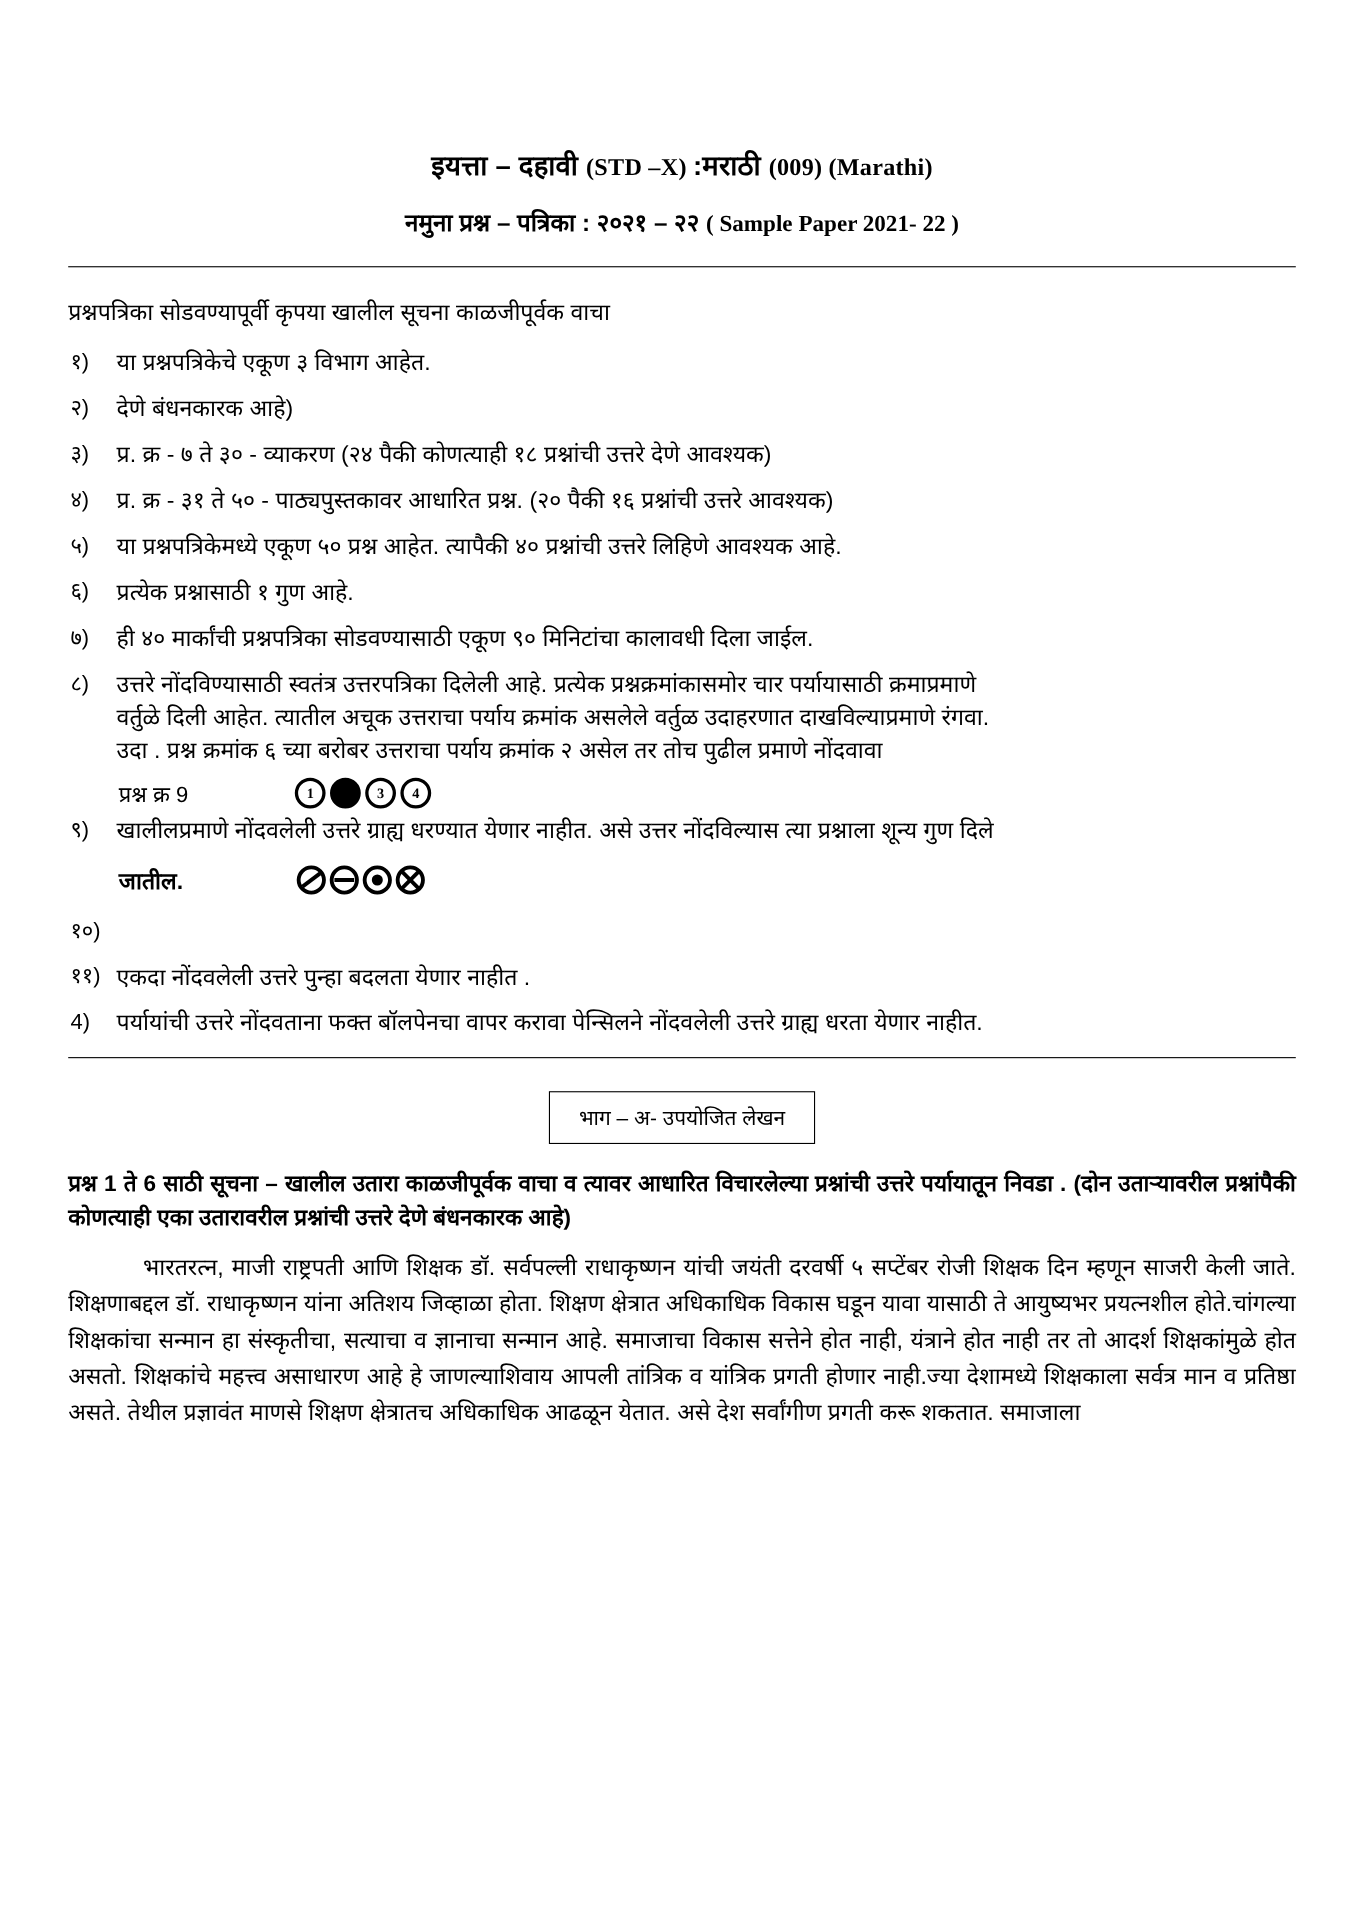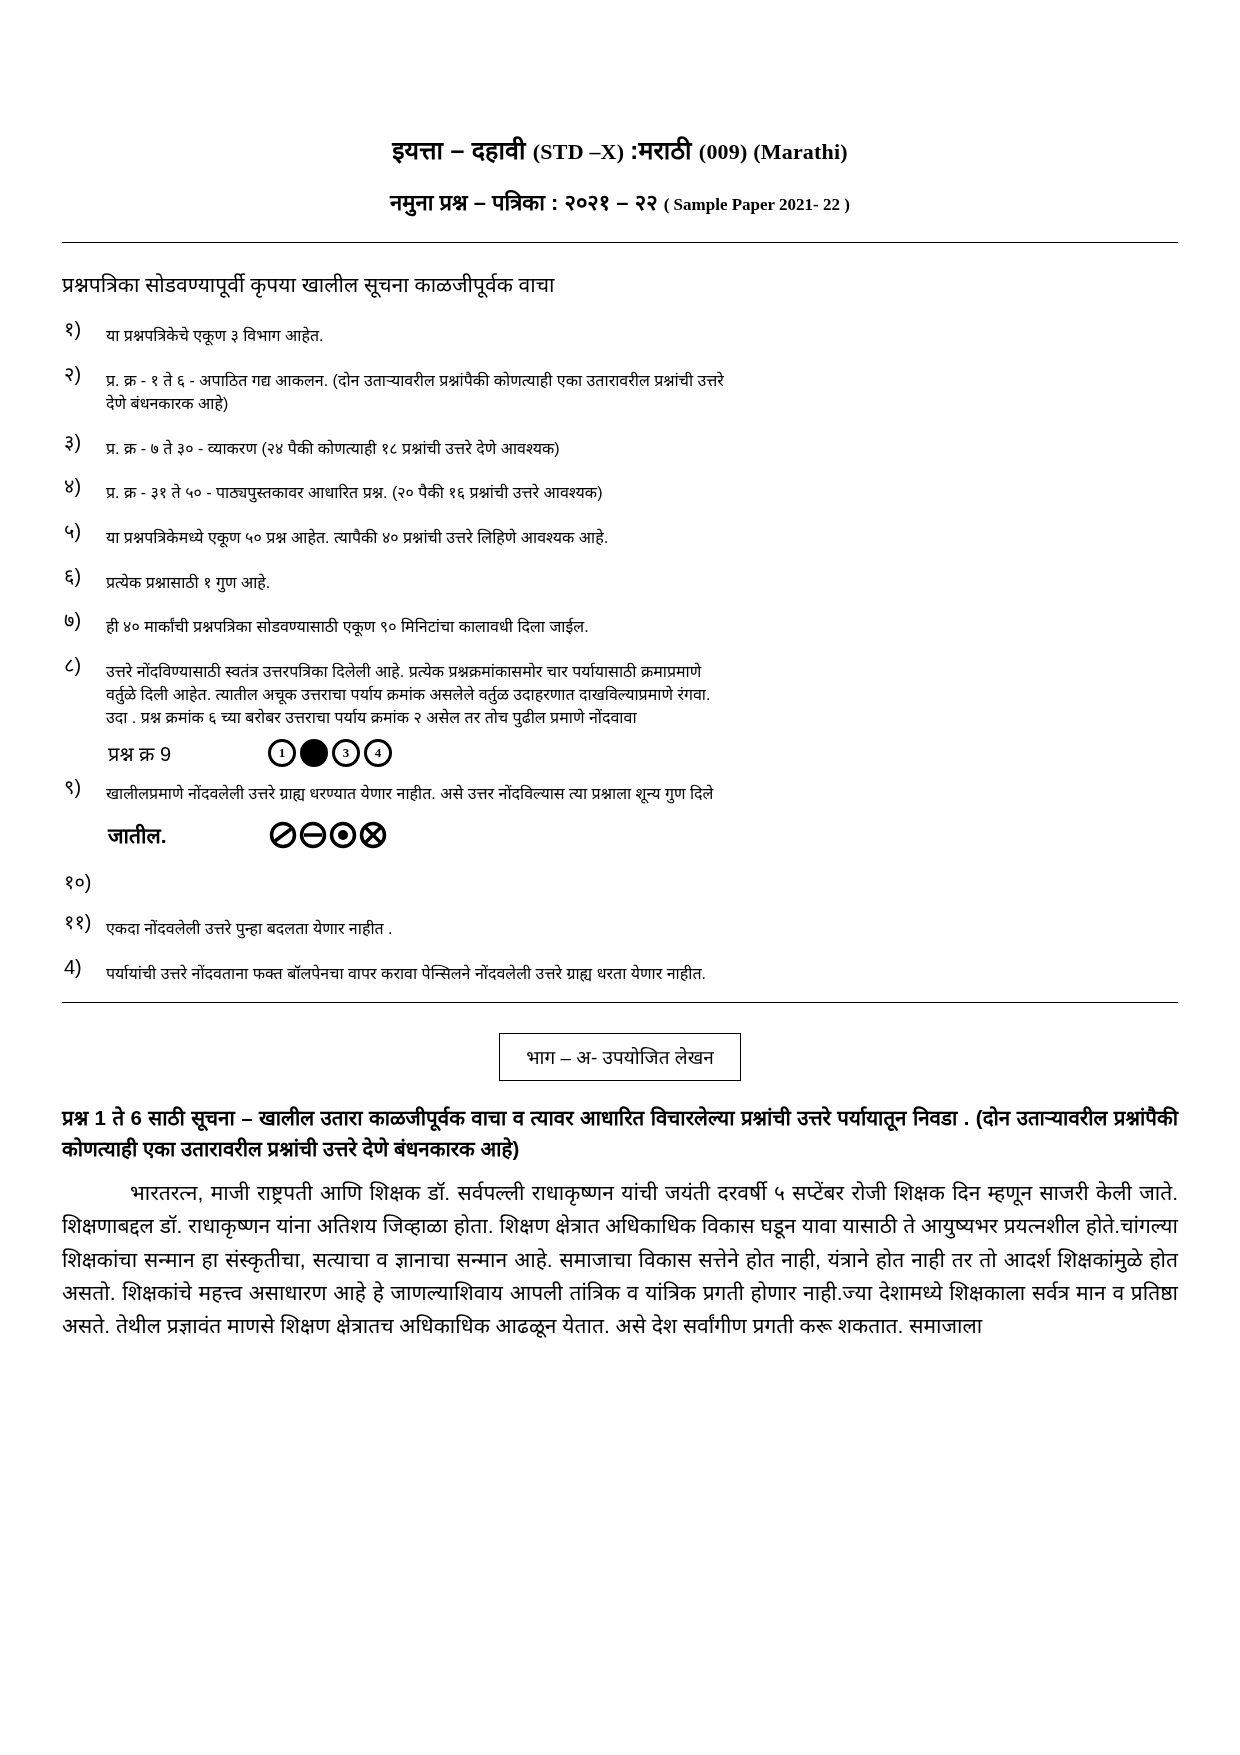--- a/index.html
+++ b/index.html
@@ -35,21 +35,21 @@
     font-weight: bold;
   }
   .subtitle-line {
     font-size: 22px;
     font-weight: bold;
     margin-top: 20px;
     white-space: nowrap;
   }
   .subtitle-line .eng {
     font-family: "Liberation Serif", serif;
-    font-size: 17px;
+    font-size: 21px;
     font-weight: bold;
   }
   .rule-top {
     margin: 26px 62px 0 62px;
     border-top: 1px solid #000;
   }
   .instructions {
     margin: 28px 62px 0 62px;
   }
   .intro-line {
@@ -64,23 +64,22 @@
   }
   .ins-num {
     flex: 0 0 44px;
     font-size: 20px;
     line-height: 1.42;
     padding-left: 2px;
     box-sizing: border-box;
   }
   .ins-body {
     flex: 1 1 auto;
-    font-size: 16px;
+    font-size: 21px;
     line-height: 1.42;
-    margin-top: 10px;
   }
   .ins-body .l2 {
     display: block;
   }
   .ins-row.tight { margin-bottom: 10px; }
   .example-row {
     display: flex;
     align-items: center;
     margin: 10px 0 6px 46px;
   }
@@ -184,21 +183,20 @@
     <div class="ins-row">
       <div class="ins-num">१)</div>
       <div class="ins-body">
         <span>या प्रश्नपत्रिकेचे एकूण ३ विभाग आहेत.</span>
       </div>
     </div>
 
     <div class="ins-row">
       <div class="ins-num">२)</div>
       <div class="ins-body">
-        <span>प्र. क्र - १ ते ६ - अपाठित गद्य आकलन. (दोन उताऱ्यावरील प्रश्नांपैकी कोणत्याही एका उतारावरील प्रश्नांची उत्तरे</span>
         <span class="l2">देणे बंधनकारक आहे)</span>
       </div>
     </div>
 
     <div class="ins-row">
       <div class="ins-num">३)</div>
       <div class="ins-body">
         <span>प्र. क्र - ७ ते ३० - व्याकरण (२४ पैकी कोणत्याही १८ प्रश्नांची उत्तरे देणे आवश्यक)</span>
       </div>
     </div>

